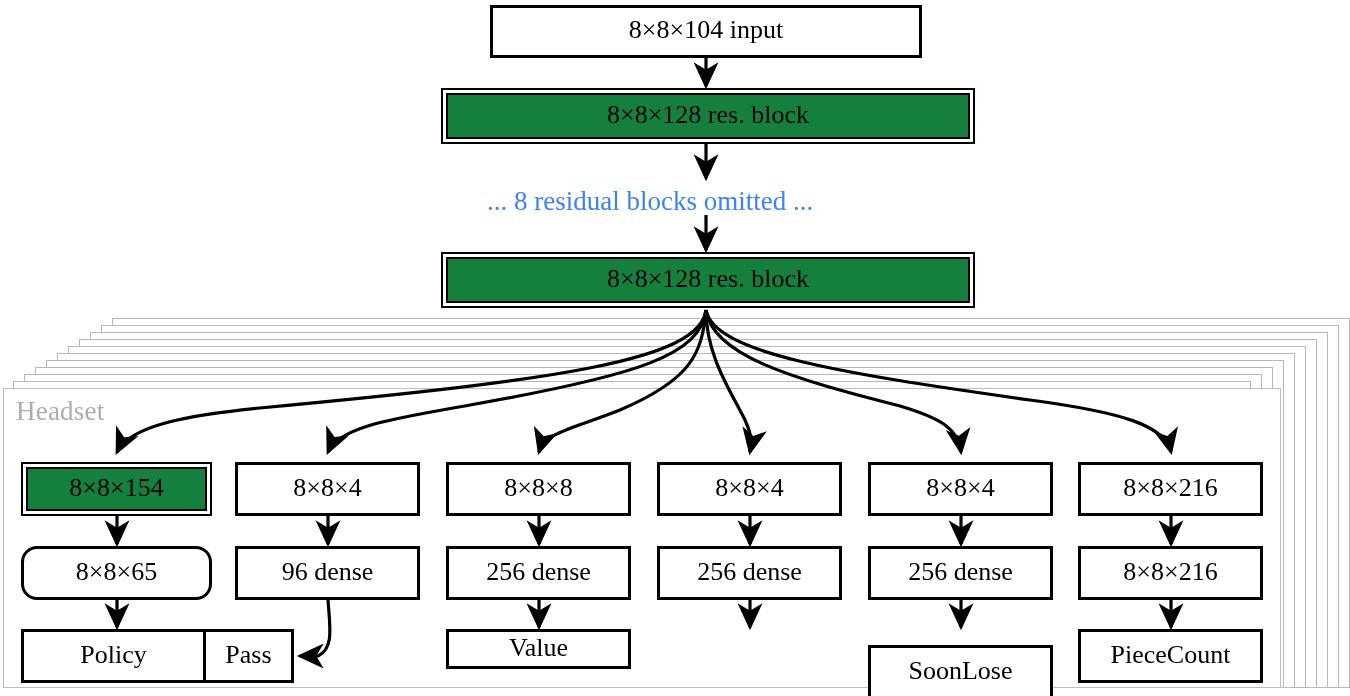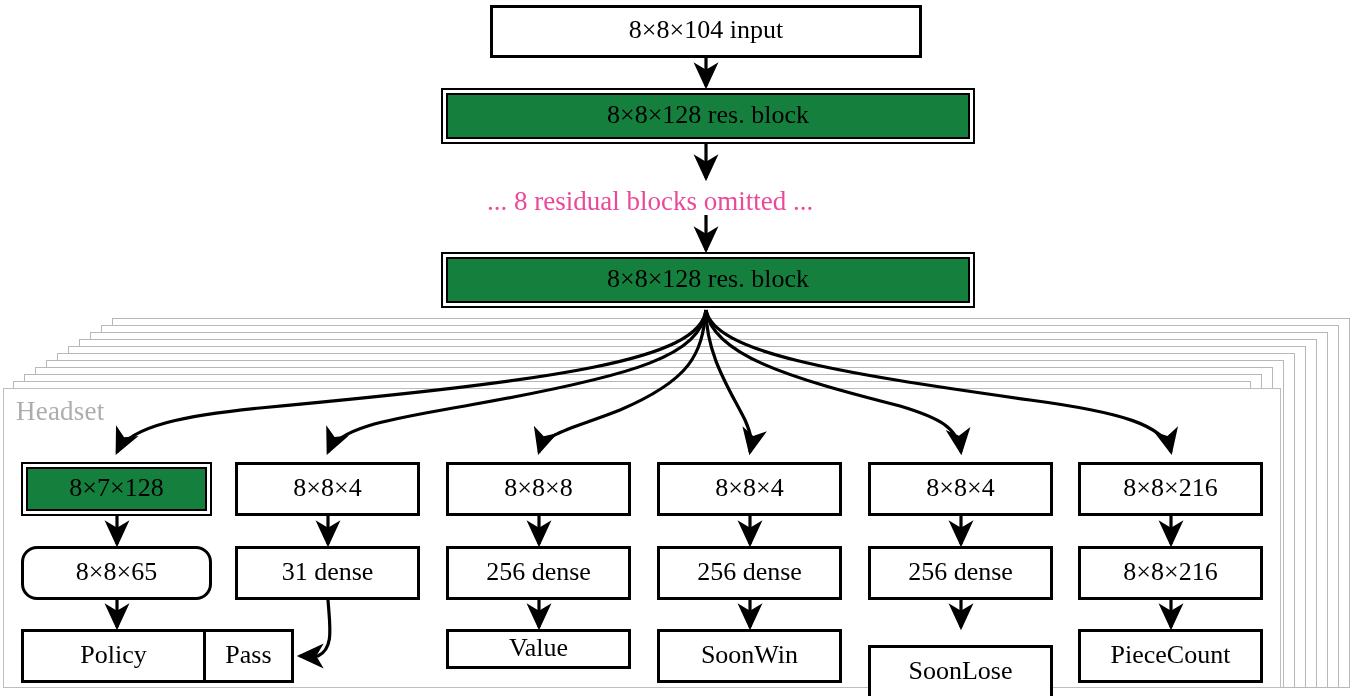--- a/index.html
+++ b/index.html
@@ -96,21 +96,21 @@
     box-sizing: border-box;
     height: 100%;
   }
   .node-split .cell-left {
     border-right: 3px solid #000000;
   }
   .omitted-text {
     position: absolute;
     font-size: 27px;
     line-height: 1;
-    color: #ec4899;
+    color: #3b82f6;
     white-space: nowrap;
     z-index: 30;
   }
 </style>
 </head>
 <body>
 
 <div id="diagram-root">
 
   <div class="sheet" style="left:112px; top:318px; width:1238px; height:370px;"></div>
@@ -140,60 +140,57 @@
   <div class="omitted-text" style="left:487px; top:188px;">... 8 residual blocks omitted ...</div>
 
   <div class="node node-double" style="left:441px; top:252px; width:534px; height:56px;">
     <div class="inner">
       <span class="lbl">8×8×128 res. block</span>
     </div>
   </div>
 
   <div class="node node-double" style="left:21px; top:462px; width:191px; height:54px;">
     <div class="inner">
-      <span class="lbl node-sm">8×7×128</span>
+      <span class="lbl node-sm">8×8×154</span>
     </div>
   </div>
   <div class="node" style="left:21px; top:546px; width:191px; height:54px;border-radius:16px;">
     <span class="lbl">8×8×65</span>
   </div>
   <div class="node node-split" style="left:21px; top:629px; width:273px; height:54px;">
     <div class="cell cell-left" style="width:186px;">
       <span class="lbl">Policy</span>
     </div>
     <div class="cell" style="width:87px;">
       <span class="lbl">Pass</span>
     </div>
   </div>
 
   <div class="node" style="left:235px; top:462px; width:185px; height:54px;">
     <span class="lbl">8×8×4</span>
   </div>
   <div class="node" style="left:235px; top:546px; width:185px; height:54px;">
-    <span class="lbl">31 dense</span>
+    <span class="lbl">96 dense</span>
   </div>
 
   <div class="node" style="left:446px; top:462px; width:185px; height:54px;">
     <span class="lbl">8×8×8</span>
   </div>
   <div class="node" style="left:446px; top:546px; width:185px; height:54px;">
     <span class="lbl">256 dense</span>
   </div>
   <div class="node" style="left:446px; top:629px; width:185px; height:40px;">
     <span class="lbl">Value</span>
   </div>
 
   <div class="node" style="left:657px; top:462px; width:185px; height:54px;">
     <span class="lbl">8×8×4</span>
   </div>
   <div class="node" style="left:657px; top:546px; width:185px; height:54px;">
     <span class="lbl">256 dense</span>
-  </div>
-  <div class="node" style="left:657px; top:629px; width:185px; height:54px;">
-    <span class="lbl">SoonWin</span>
   </div>
 
   <div class="node" style="left:868px; top:462px; width:185px; height:54px;">
     <span class="lbl">8×8×4</span>
   </div>
   <div class="node" style="left:868px; top:546px; width:185px; height:54px;">
     <span class="lbl">256 dense</span>
   </div>
   <div class="node" style="left:868px; top:629px; width:185px; height:54px;margin-top:16px;">
     <span class="lbl">SoonLose</span>

